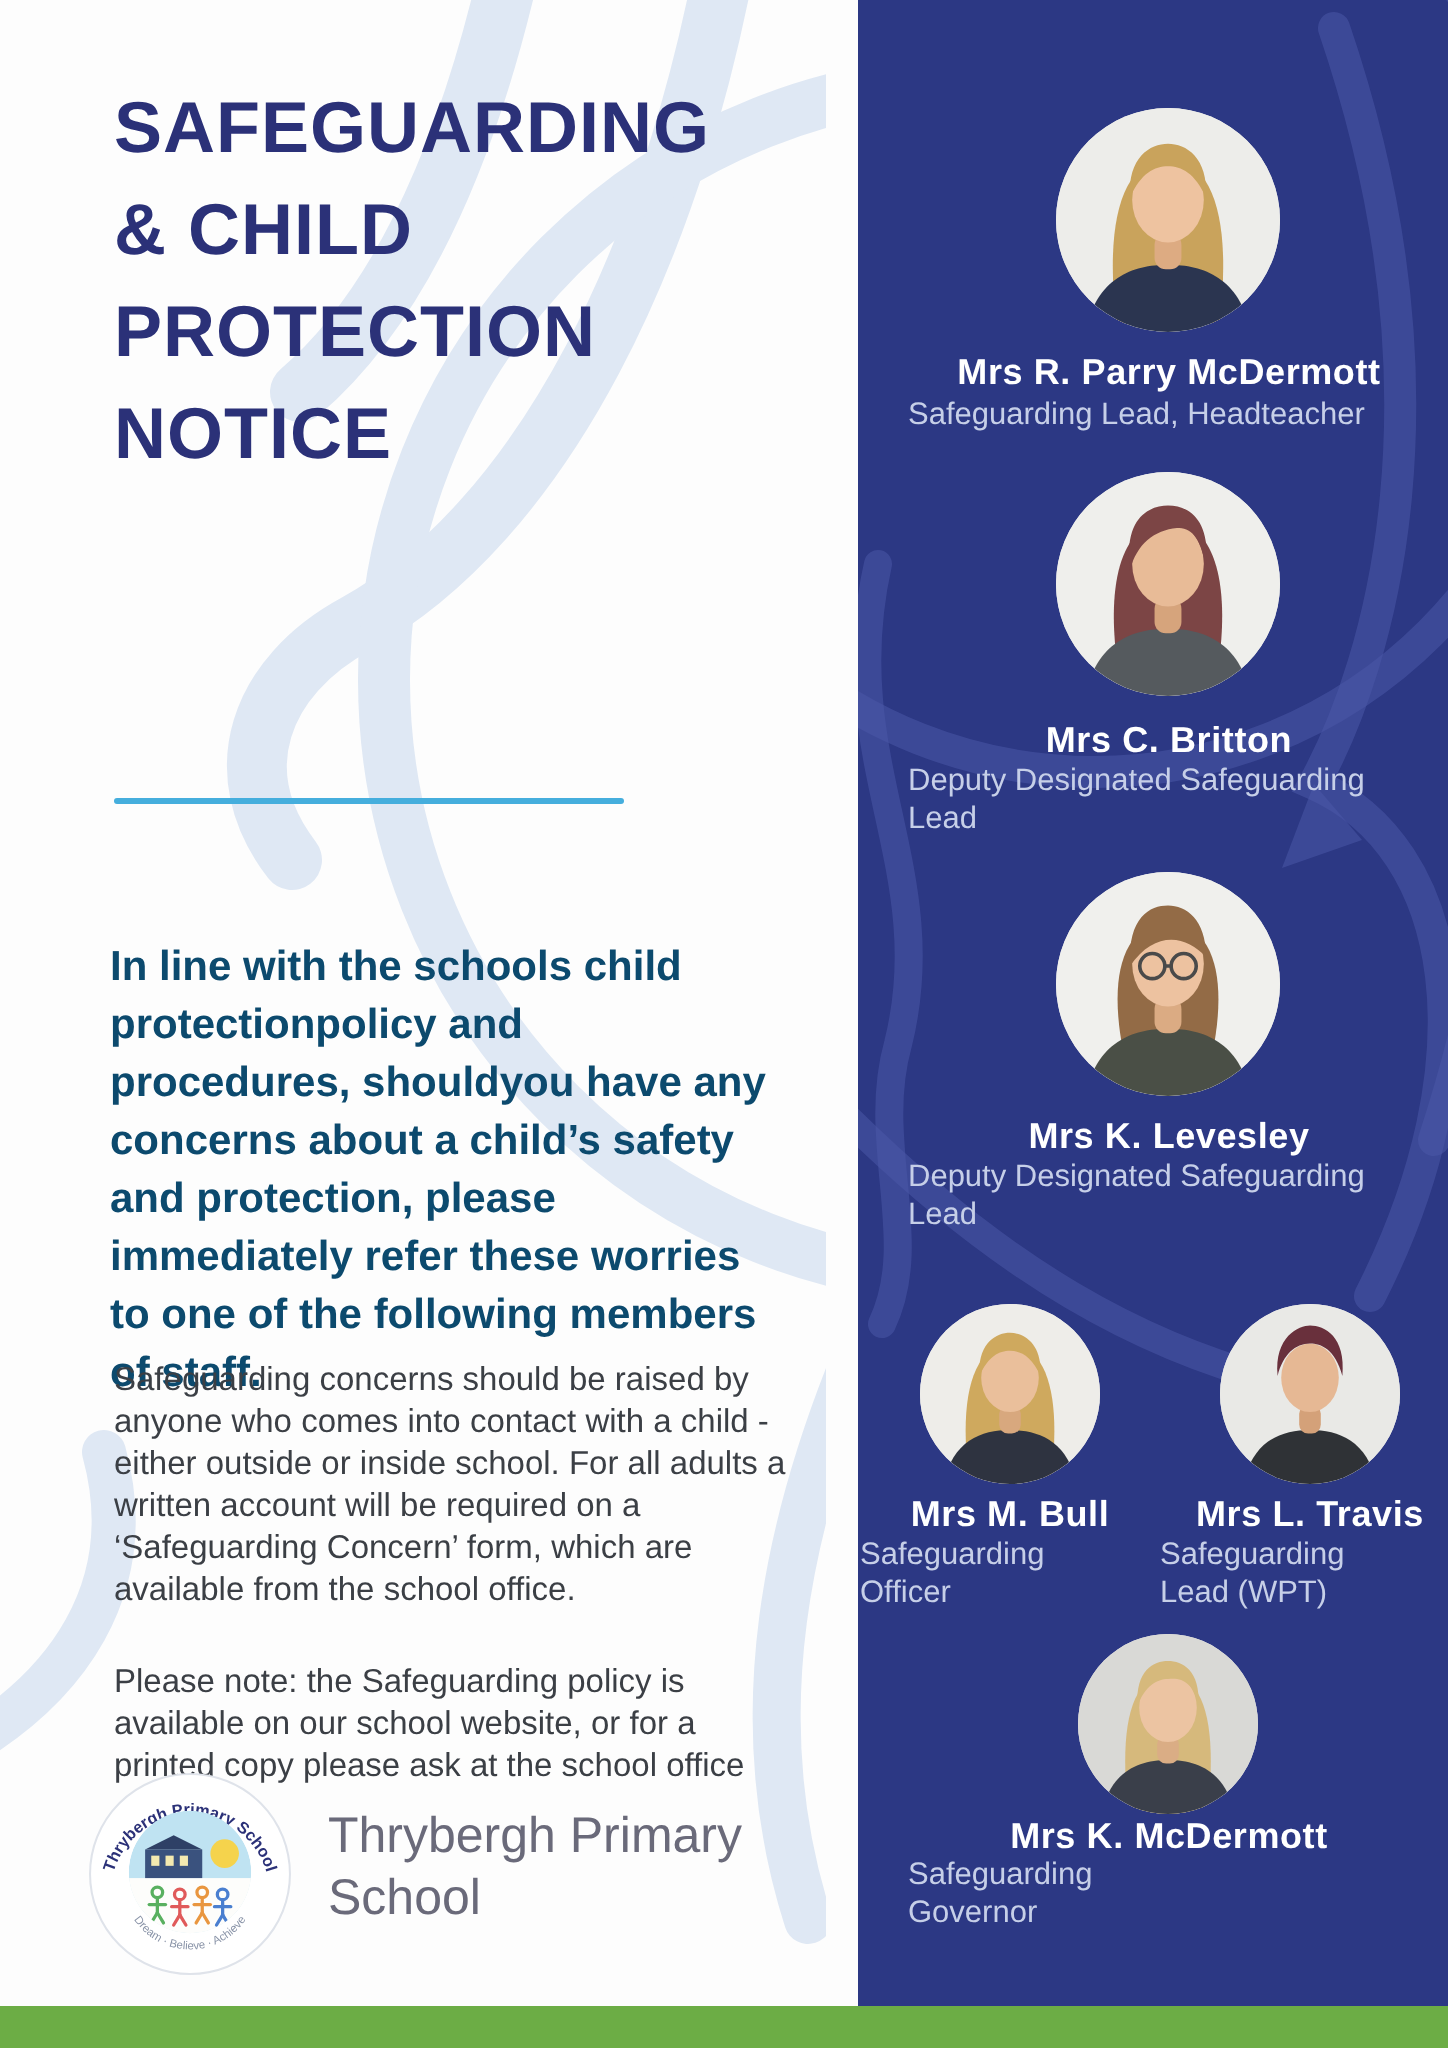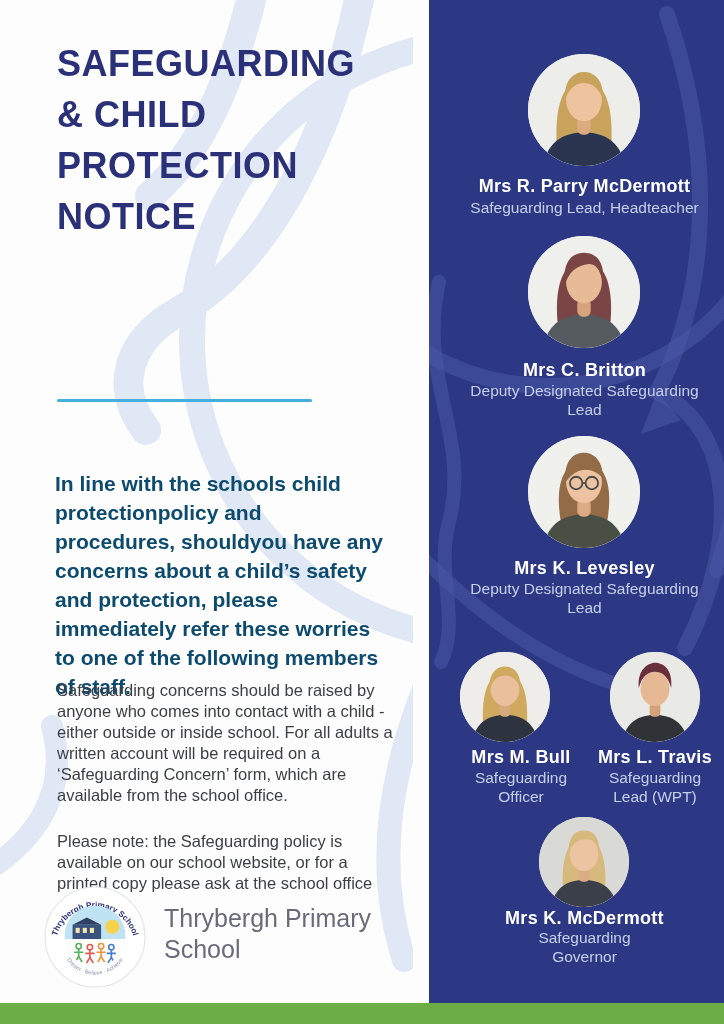--- a/index.html
+++ b/index.html
@@ -50,24 +50,24 @@
     background:#ececea;
   }
   .photo svg{display:block;width:100%;height:100%;}
   .photo-lg{width:112px;height:112px;}
   .photo-sm{width:90px;height:90px;}
   .staff-name{
     position:absolute;left:0;width:311px;text-align:center;
     font-size:18px;font-weight:700;color:#ffffff;letter-spacing:.3px;
   }
   .staff-role{
-    position:absolute;left:25px;width:261px;text-align:center;
+    position:absolute;left:25px;width:261px;
     font-size:15.5px;line-height:19px;color:#c6cfe8;white-space:pre-line;
   }
-  .colA .staff-name,.colA .staff-role{left:1px;width:150px;padding-left:16px;}
+  .colA .staff-name,.colA .staff-role{left:1px;width:150px;}
   .colB .staff-name,.colB .staff-role{left:151px;width:150px;}
   .col-pos{position:absolute;left:0;top:0;width:311px;}
   
   .green-bar{
     position:absolute;left:0;bottom:0;width:724px;height:21px;
     background:#6cad45;z-index:5;
   }
 </style>
 </head>
 <body>

